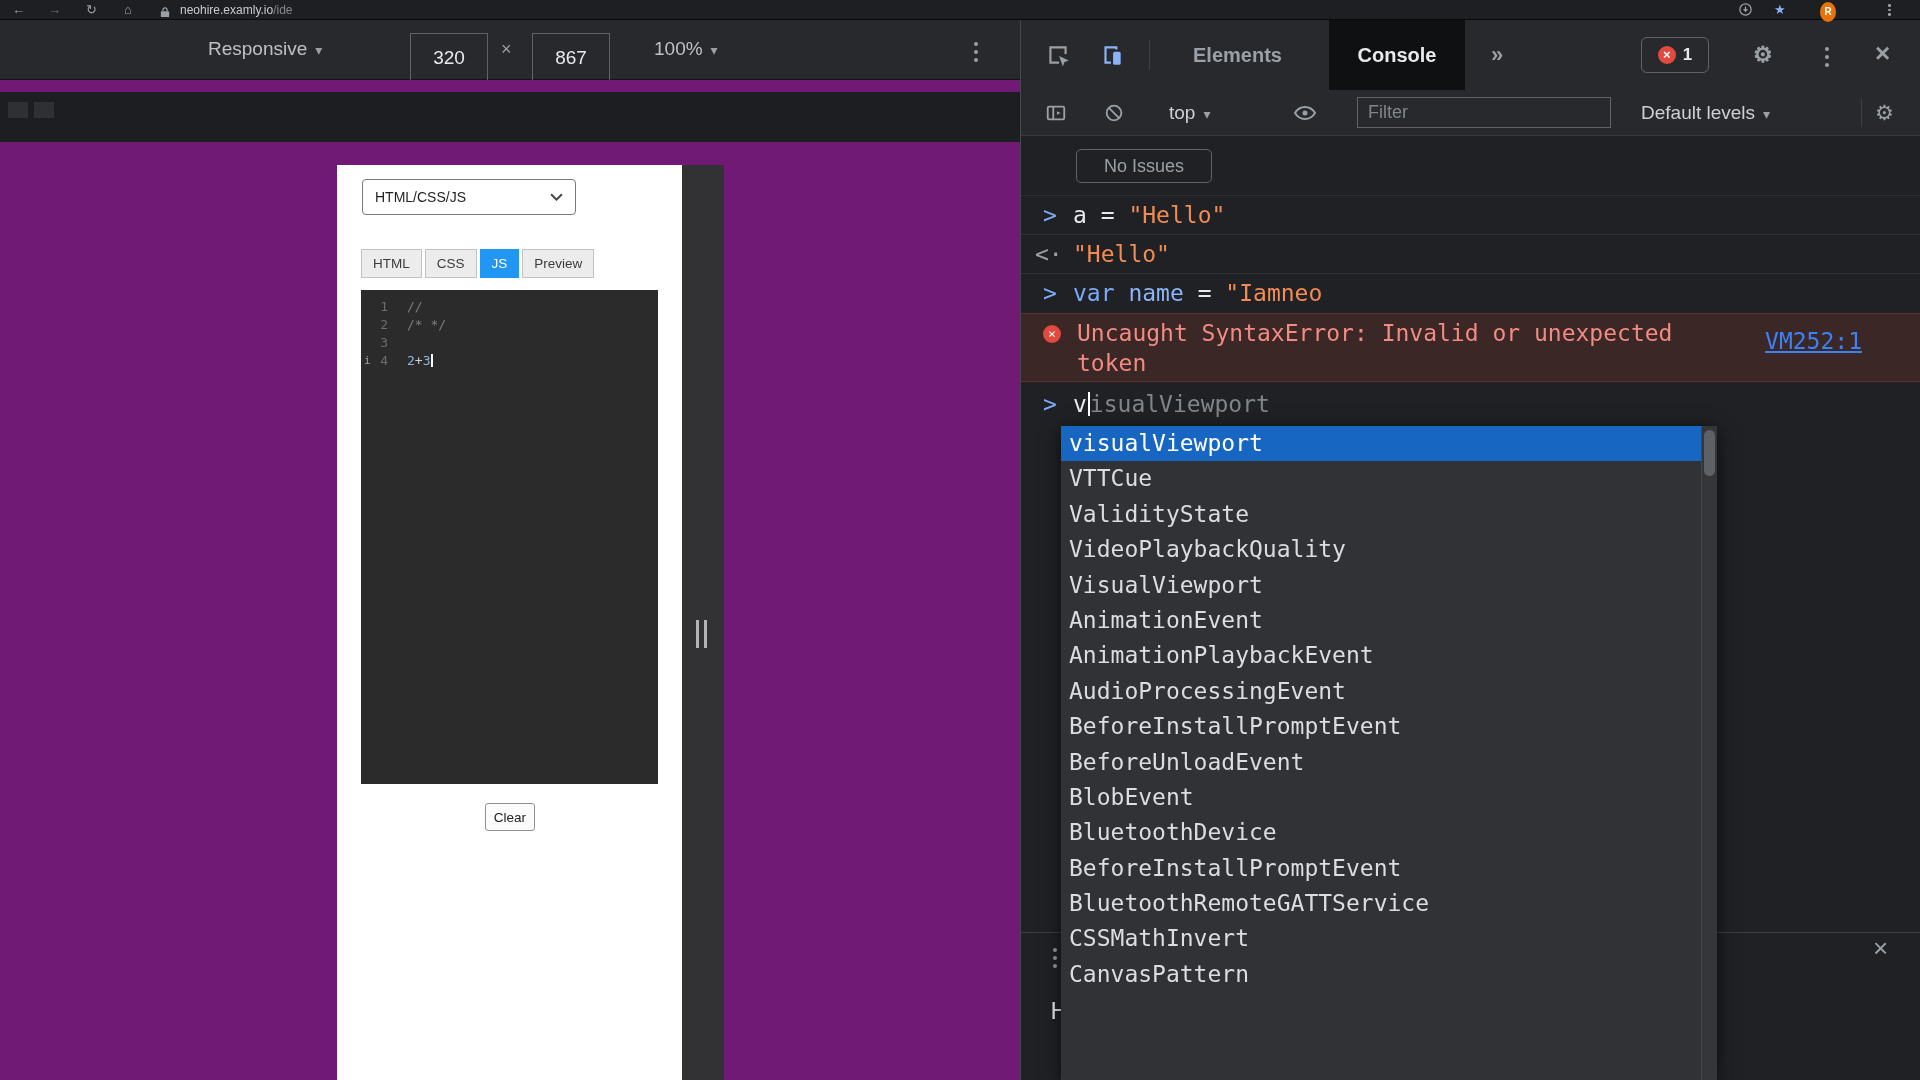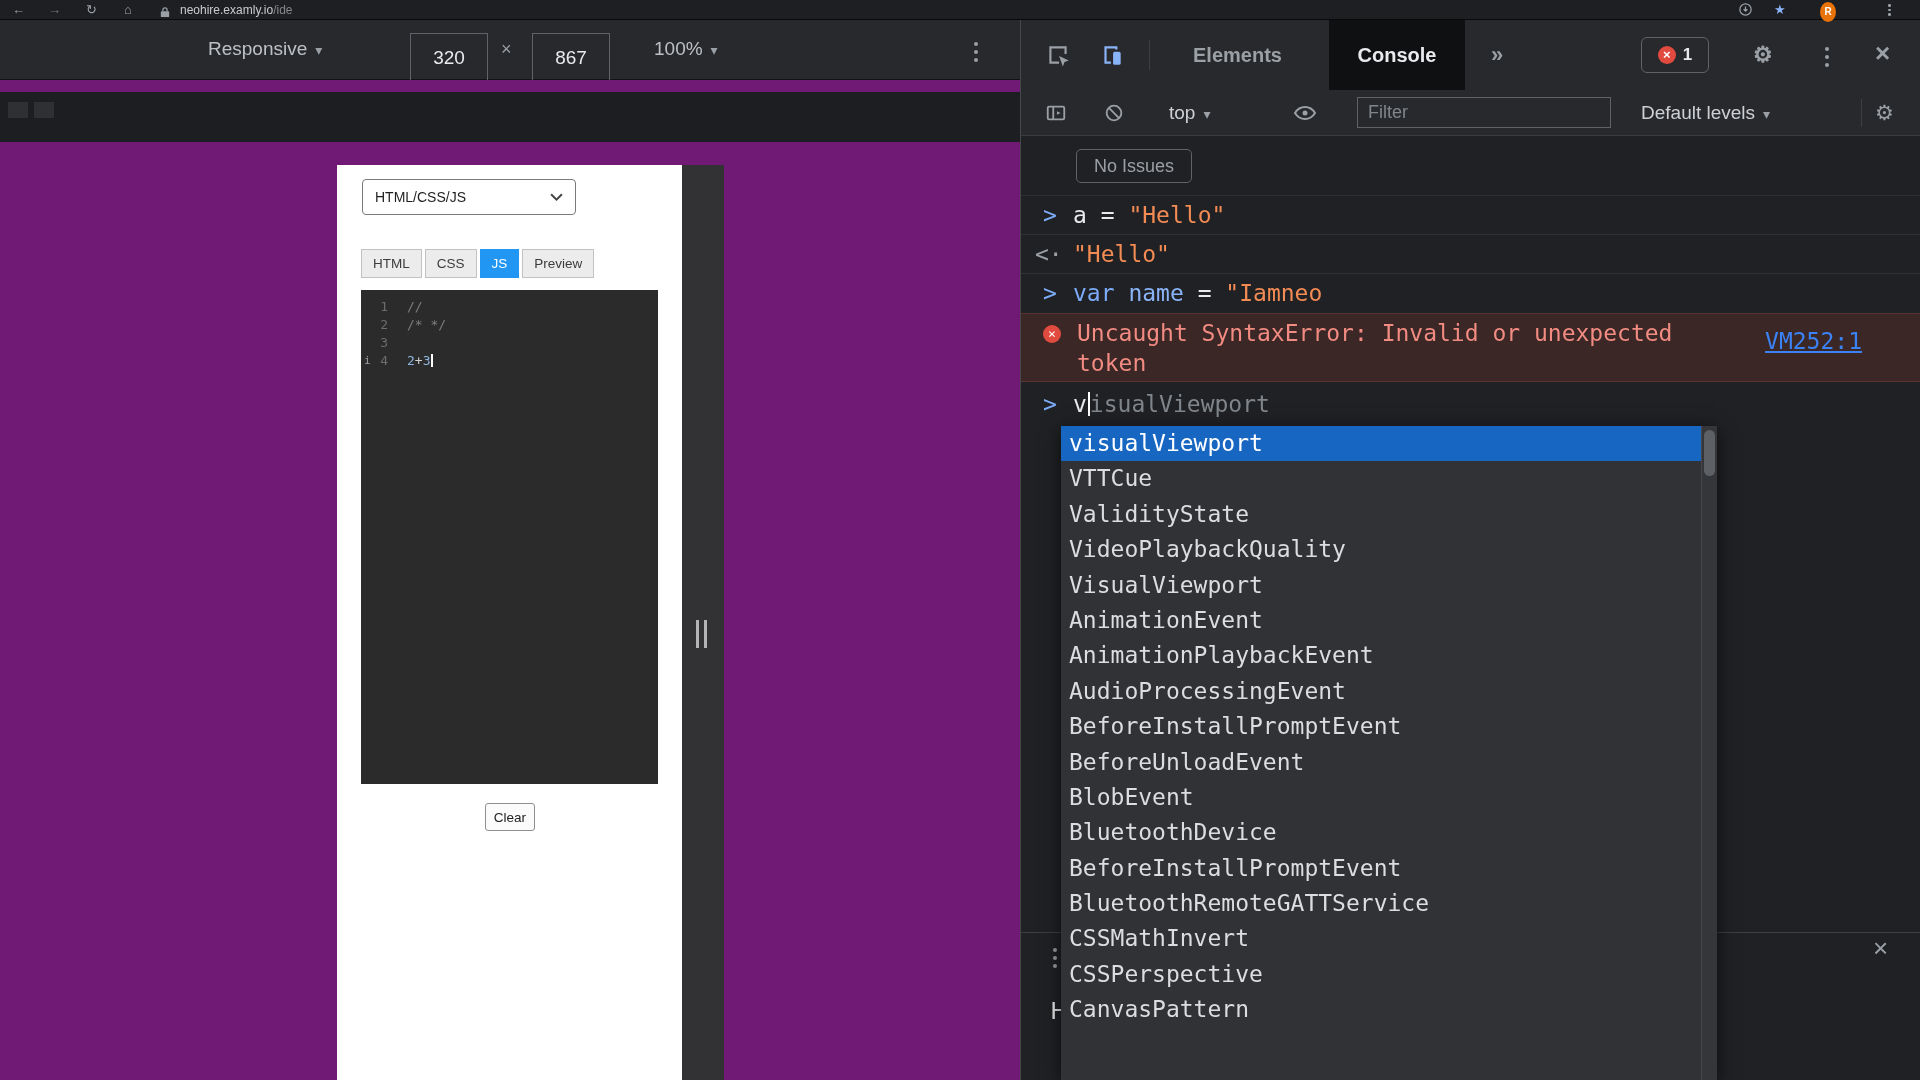--- a/index.html
+++ b/index.html
@@ -88,21 +88,21 @@
   .ct-sidebar{ left:24px; top:12px; } .ct-block{ left:82px; top:12px; }
   .ct-top{ left:148px; color:#cdd1d5; font-size:19px; line-height:46px; }
   .ct-eye{ left:272px; top:11px; }
   .ct-filter{ position:absolute; left:336px; top:7px; width:254px; height:31px; border:1px solid #5f6368; background:transparent; color:#e8eaed; font-size:18px; padding:0 10px; font-family:"Liberation Sans", sans-serif; }
   .ct-filter::placeholder{ color:#80868b; }
   .ct-levels{ left:620px; color:#cdd1d5; font-size:19px; line-height:46px; }
   .ct-divider{ left:840px; top:9px; width:1px; height:28px; background:#3c4043; }
   .ct-gear{ left:854px; font-size:21px; line-height:46px; }
 
   #dt-issues{ position:absolute; left:0; top:116px; width:899px; height:60px; border-bottom:1px solid #2d2e32; }
-  .issues-pill{ left:55px; top:13px; height:34px; padding:0 17px; border:1px solid #5f6368; border-radius:5px; color:#9aa0a6; font-size:18px; line-height:32px; }
+  .issues-pill{ left:55px; top:13px; height:34px; padding:0 27px; border:1px solid #5f6368; border-radius:5px; color:#9aa0a6; font-size:18px; line-height:32px; }
 
   .crow{ position:absolute; left:0; width:899px; font-family:"DejaVu Sans Mono", monospace; font-size:23px; color:#e8eaed; }
   .crow .prompt{ position:absolute; left:22px; color:#7cacf8; }
   .crow .rmark{ position:absolute; left:14px; color:#9aa0a6; }
   .crow .content{ position:absolute; left:52px; white-space:pre; }
   .row1{ top:176px; height:39px; line-height:39px; border-bottom:1px solid #303135; }
   .row2{ top:215px; height:39px; line-height:39px; border-bottom:1px solid #303135; }
   .row3{ top:254px; height:39px; line-height:39px; }
   .tok-string{ color:#f28b54; }
   .tok-keyword{ color:#7cacf8; }
@@ -325,20 +325,19 @@
     <div class="ac-item">AnimationEvent</div>
     <div class="ac-item">AnimationPlaybackEvent</div>
     <div class="ac-item">AudioProcessingEvent</div>
     <div class="ac-item">BeforeInstallPromptEvent</div>
     <div class="ac-item">BeforeUnloadEvent</div>
     <div class="ac-item">BlobEvent</div>
     <div class="ac-item">BluetoothDevice</div>
     <div class="ac-item">BeforeInstallPromptEvent</div>
     <div class="ac-item">BluetoothRemoteGATTService</div>
     <div class="ac-item">CSSMathInvert</div>
-    <div class="ac-item">CSSPerspective</div>
     <div class="ac-item">CanvasPattern</div>
     <div class="ac-scrollbar">
       <div class="ac-thumb"></div>
     </div>
   </div>
 
 </div>
 
 </body></html>

